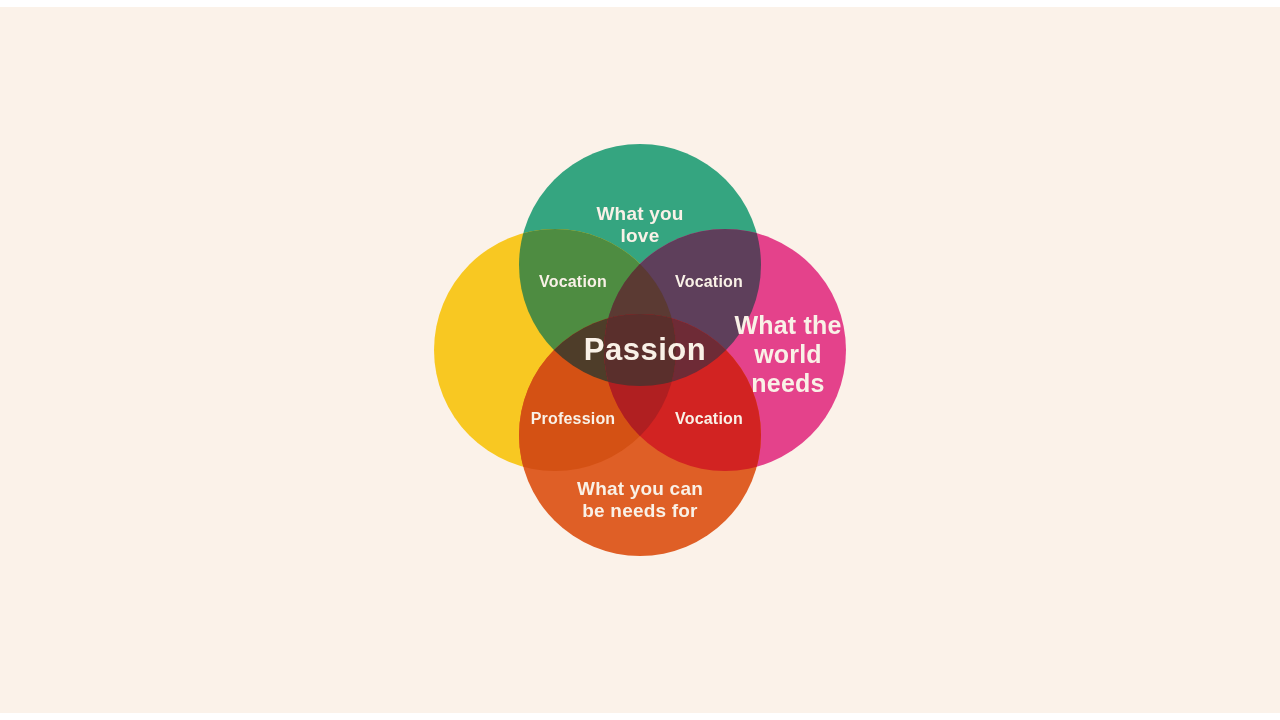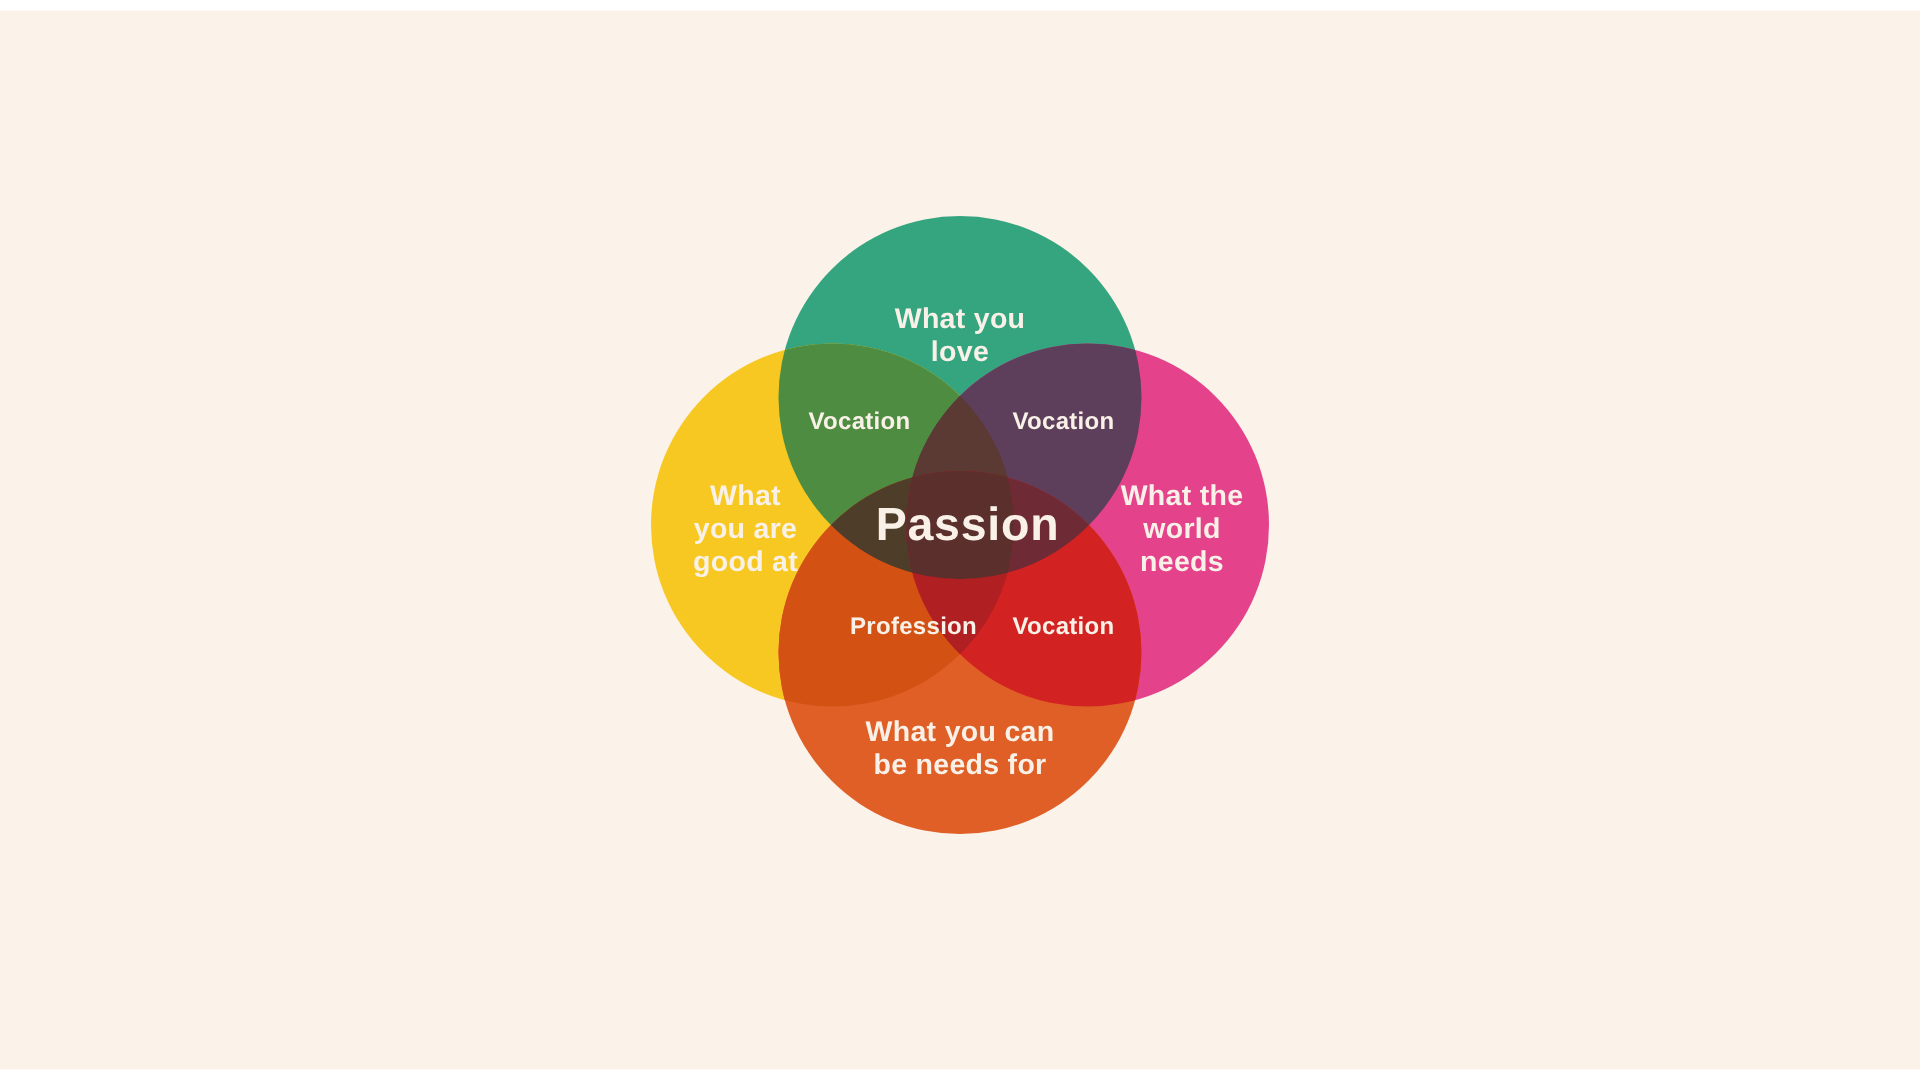--- a/index.html
+++ b/index.html
@@ -25,25 +25,25 @@
     position: absolute;
     transform: translate(-50%, -50%);
     text-align: center;
     white-space: pre-line;
     font-weight: 700;
     line-height: 1.16;
     letter-spacing: 0.2px;
   }
   .lbl-love       { left: 640px; top: 203px; font-size: 19px; margin-top: 22px; }
   .lbl-good       { left: 497px; top: 354px; font-size: 19px; }
-  .lbl-world      { left: 788px; top: 354px; font-size: 19px; }
+  .lbl-world      { left: 788px; top: 354px; font-size: 25px; }
   .lbl-paid       { left: 640px; top: 500px; font-size: 19px; }
   .lbl-passion    { left: 573px; top: 282px; font-size: 16px; }
   .lbl-mission    { left: 709px; top: 282px; font-size: 16px; }
-  .lbl-profession { left: 573px; top: 419px; font-size: 16px; margin-left: 36px; }
+  .lbl-profession { left: 573px; top: 419px; font-size: 16px; }
   .lbl-vocation   { left: 709px; top: 419px; font-size: 16px; }
   .lbl-ikigai     { left: 645px; top: 350px; font-size: 31px; letter-spacing: 0.5px; }
 </style>
 </head>
 <body style="background: rgb(251, 242, 233);">
 
 <div class="stage">
 
   <div class="letterbox top" style="background: rgb(255, 255, 255);"></div>
   <div class="letterbox bottom" style="background: rgb(255, 255, 255);"></div>
@@ -107,23 +107,20 @@
         <g clip-path="url(#cR)">
           <g clip-path="url(#cB)">
       <circle cx="640" cy="265" r="121" fill="#5A2F2C"></circle>
     </g>
         </g>
       </g>
   </svg>
 
   <div class="label lbl-love" style="color: rgb(249, 241, 231);">What you
 love</div>
-  <div class="label lbl-good" style="color: rgb(249, 241, 231);">What
-you are
-good at</div>
   <div class="label lbl-world" style="color: rgb(249, 241, 231);">What the
 world
 needs</div>
   <div class="label lbl-paid" style="color: rgb(249, 241, 231);">What you can
 be needs for</div>
   <div class="label lbl-passion" style="color: rgb(249, 241, 231);">Vocation</div>
   <div class="label lbl-mission" style="color: rgb(249, 241, 231);">Vocation</div>
   <div class="label lbl-profession" style="color: rgb(249, 241, 231);">Profession</div>
   <div class="label lbl-vocation" style="color: rgb(249, 241, 231);">Vocation</div>
   <div class="label lbl-ikigai" style="color: rgb(249, 241, 231);">Passion</div>

